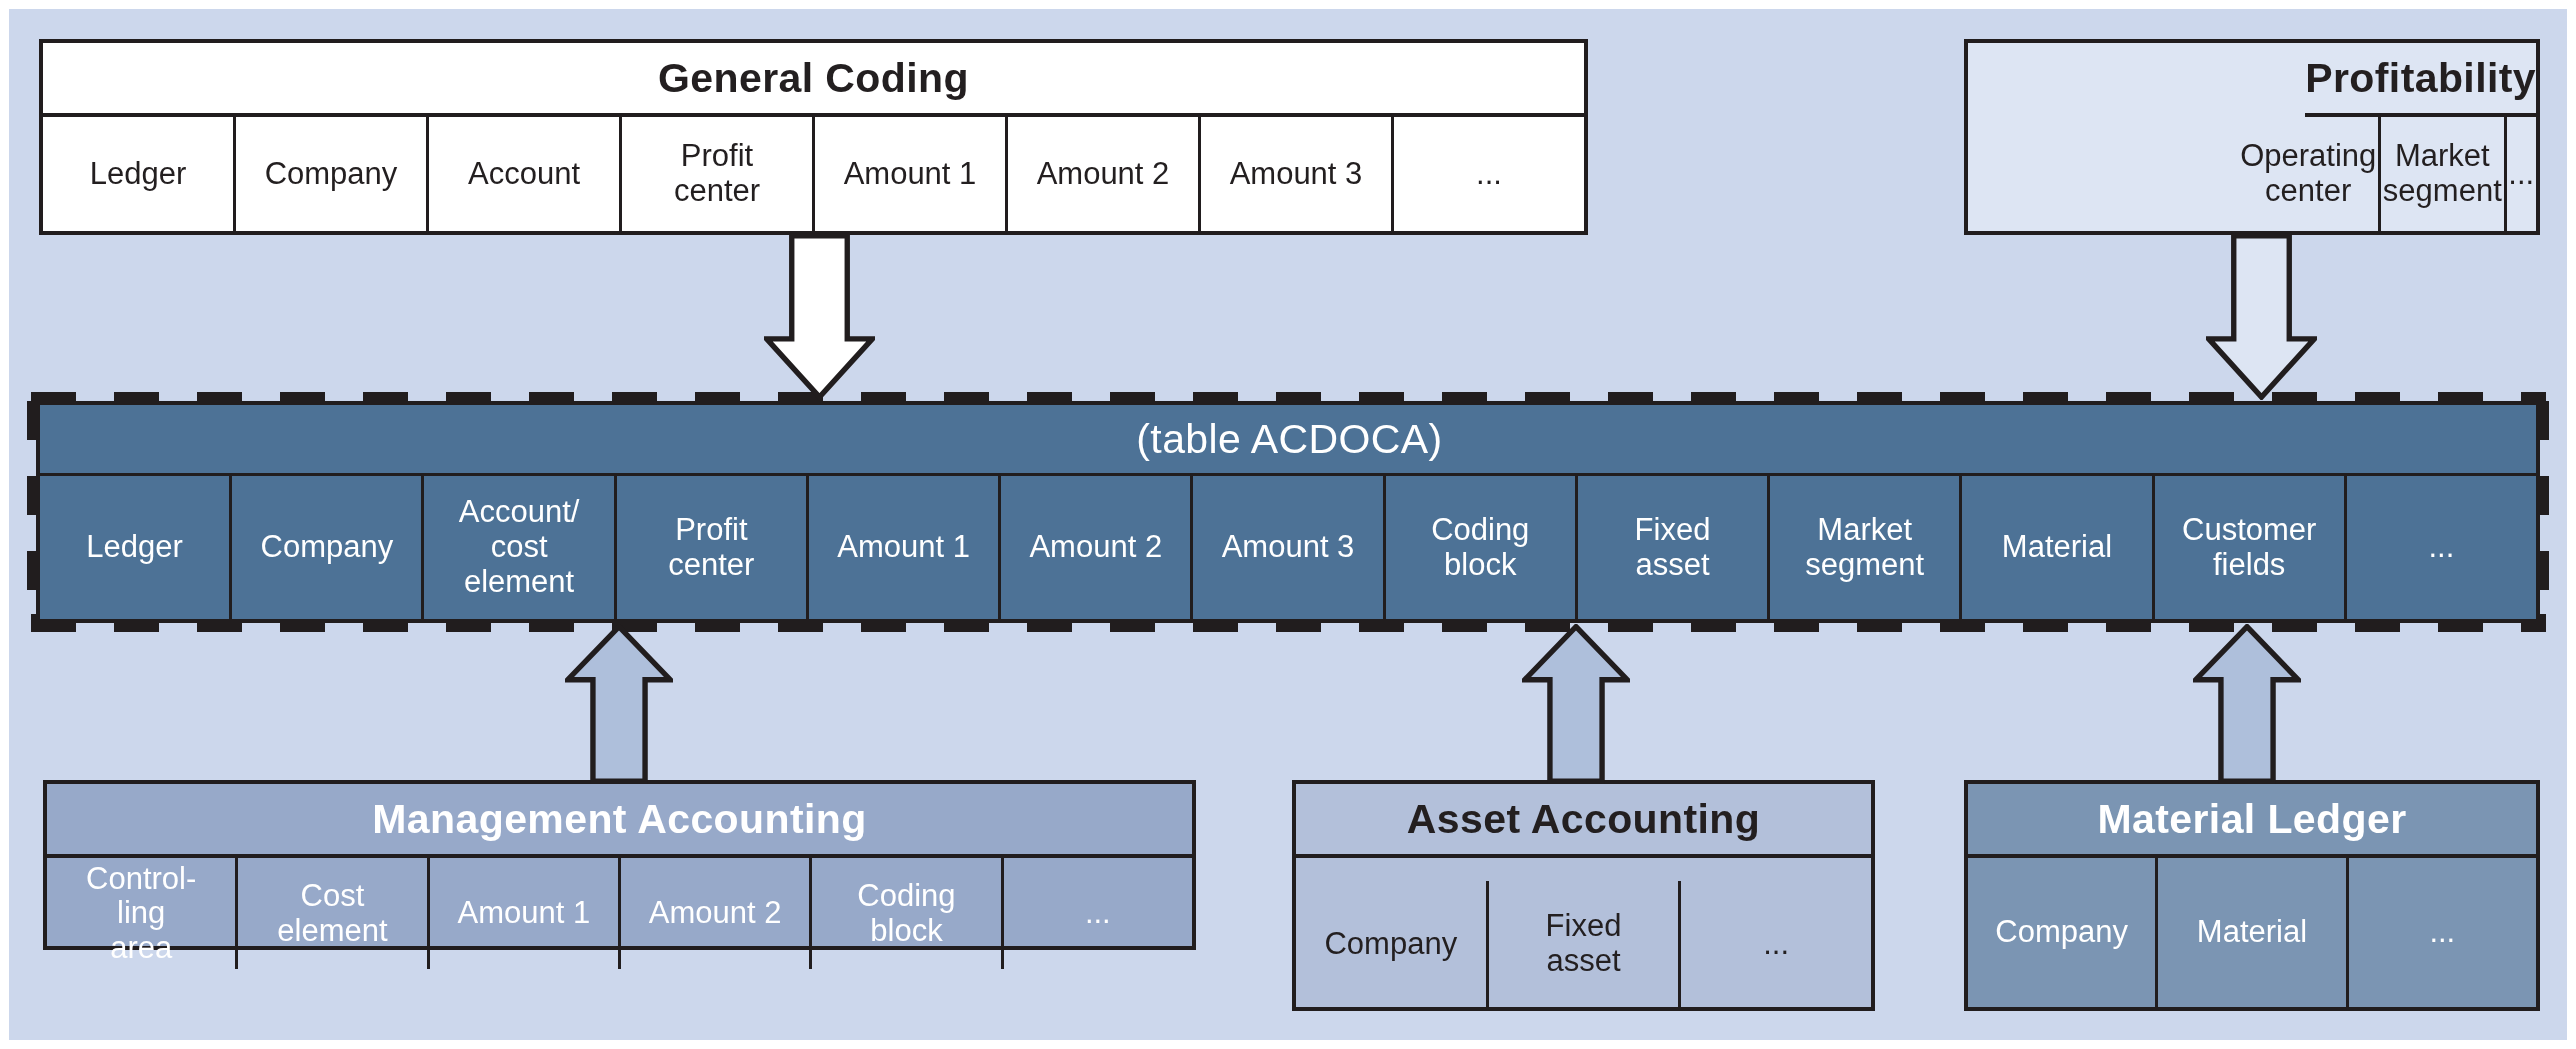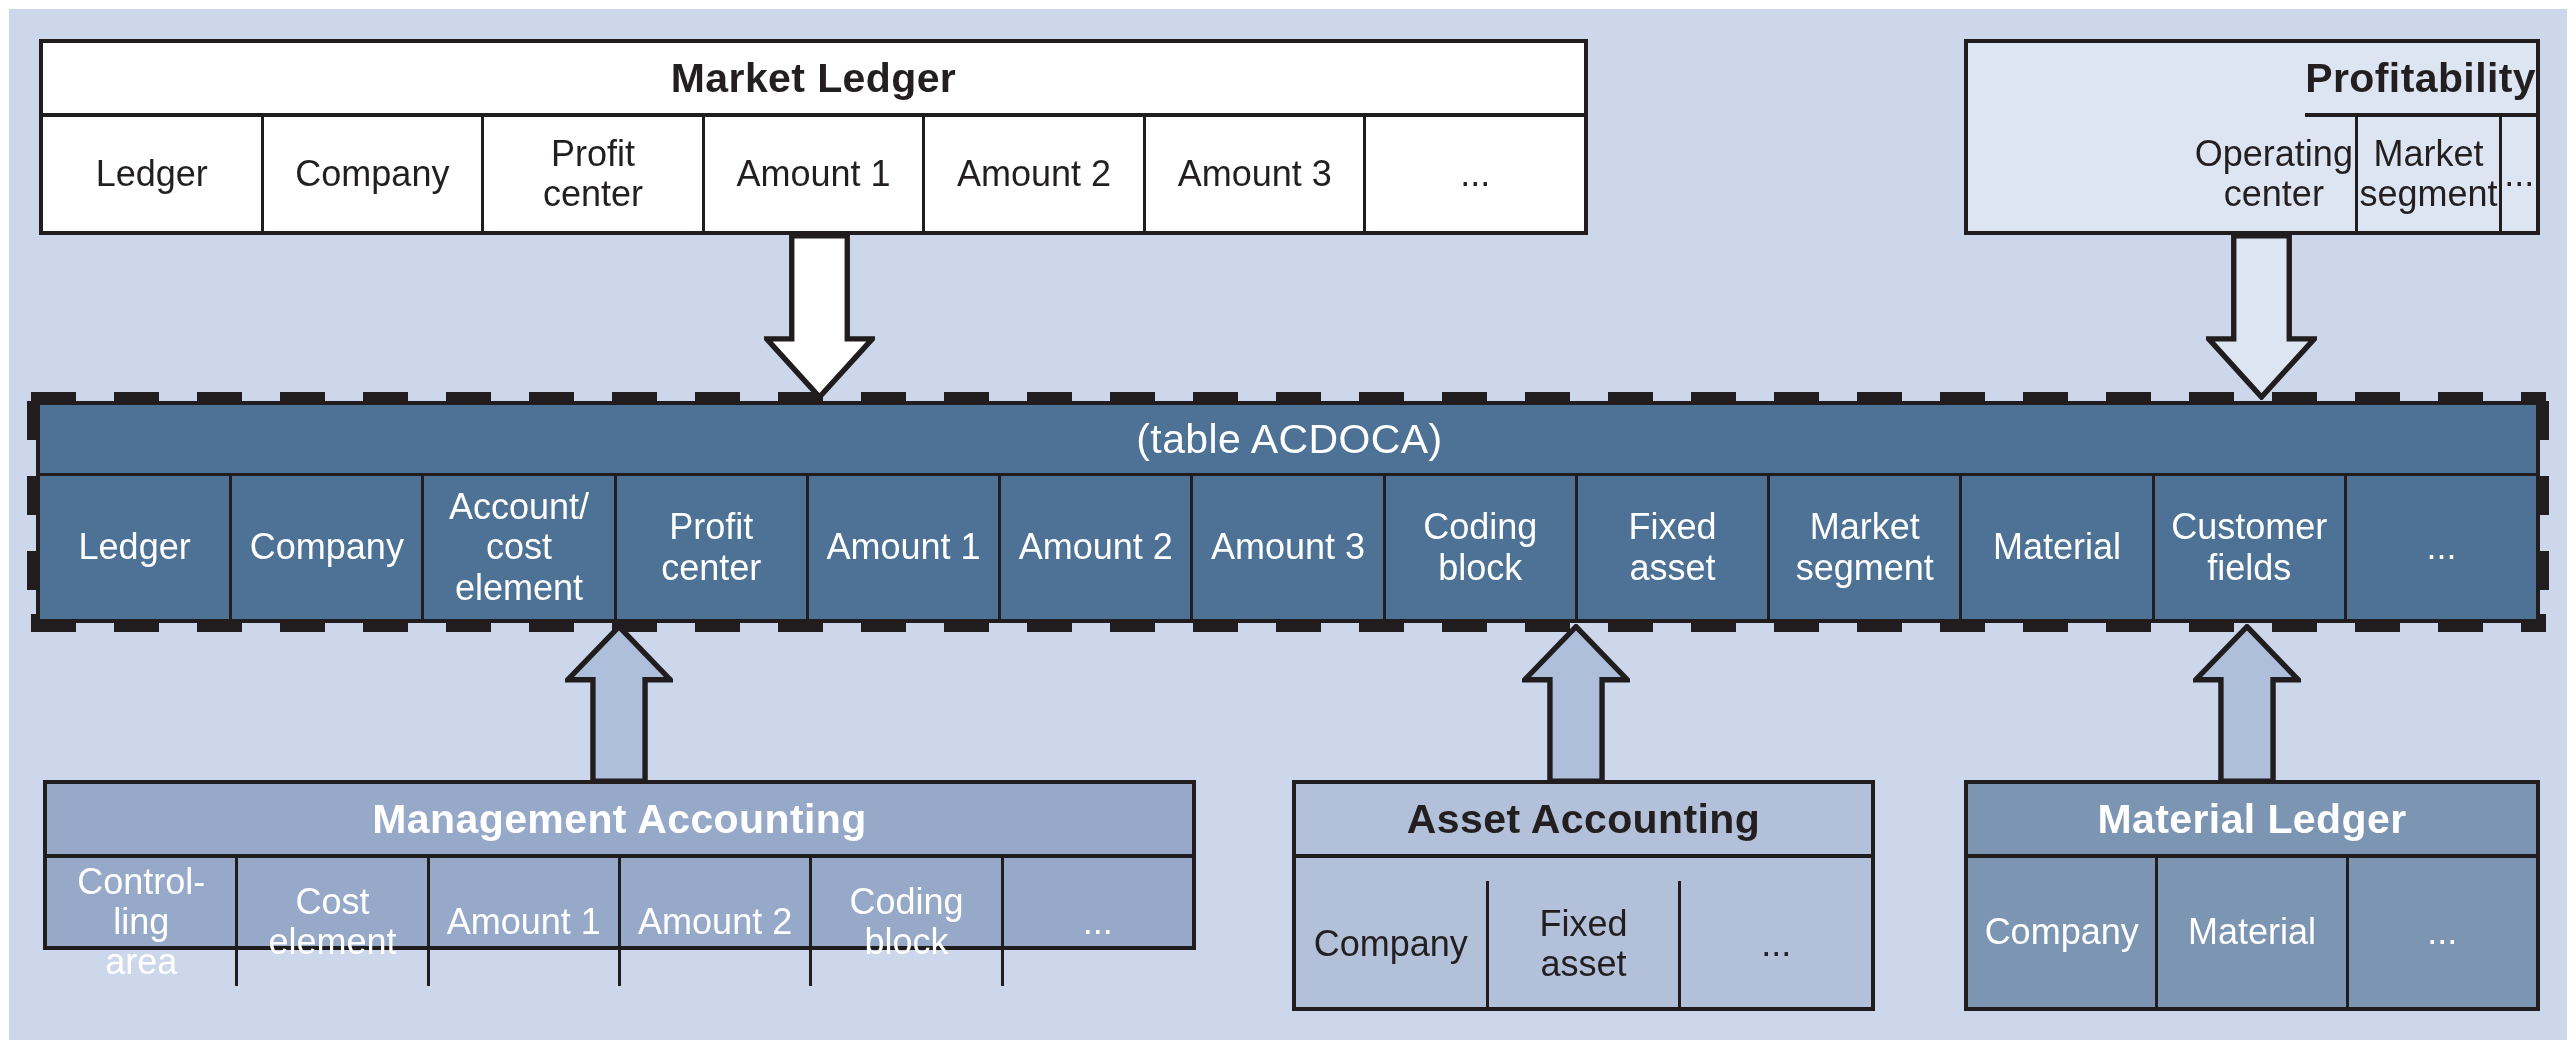--- a/index.html
+++ b/index.html
@@ -51,21 +51,21 @@
     box-sizing: border-box;
     letter-spacing: 0.4px;
   }
   .cells { display: flex; flex: 1 1 auto; }
   .cell {
     flex: 1 1 0;
     display: flex;
     align-items: center;
     justify-content: center;
     text-align: center;
-    font-size: 36px;
+    font-size: 31px;
     line-height: 1.12;
     white-space: pre-line;
     border-left: 3.6px solid var(--line);
     box-sizing: border-box;
     padding: 3.6px 1.8px;
   }
   .cell:first-child { border-left: none; }
 
   .tbl-gl   { left: 39px;   top: 39px;  width: 1549px; height: 196px; background: var(--gl-bg); }
   .tbl-prof { left: 1964px; top: 39px;  width: 576px;  height: 196px; background: var(--prof-bg); align-items: flex-end; }
@@ -115,24 +115,25 @@
   .arrow-pale polygon  { fill: var(--prof-bg); }
   .arrow-up polygon    { fill: var(--up-arrow); }
 </style>
 </head>
 <body>
 
 <div class="stage">
   <div class="canvas"></div>
 
   <div class="tbl tbl-gl">
-    <div class="title">Market Ledger</div>
+    <div class="title">General Coding</div>
     <div class="cells">
       <div class="cell">Ledger</div>
       <div class="cell">Company</div>
+      <div class="cell">Account</div>
       <div class="cell">Profit
 center</div>
       <div class="cell">Amount 1</div>
       <div class="cell">Amount 2</div>
       <div class="cell">Amount 3</div>
       <div class="cell">...</div>
     </div>
   </div>
 
   <div class="tbl tbl-prof">

